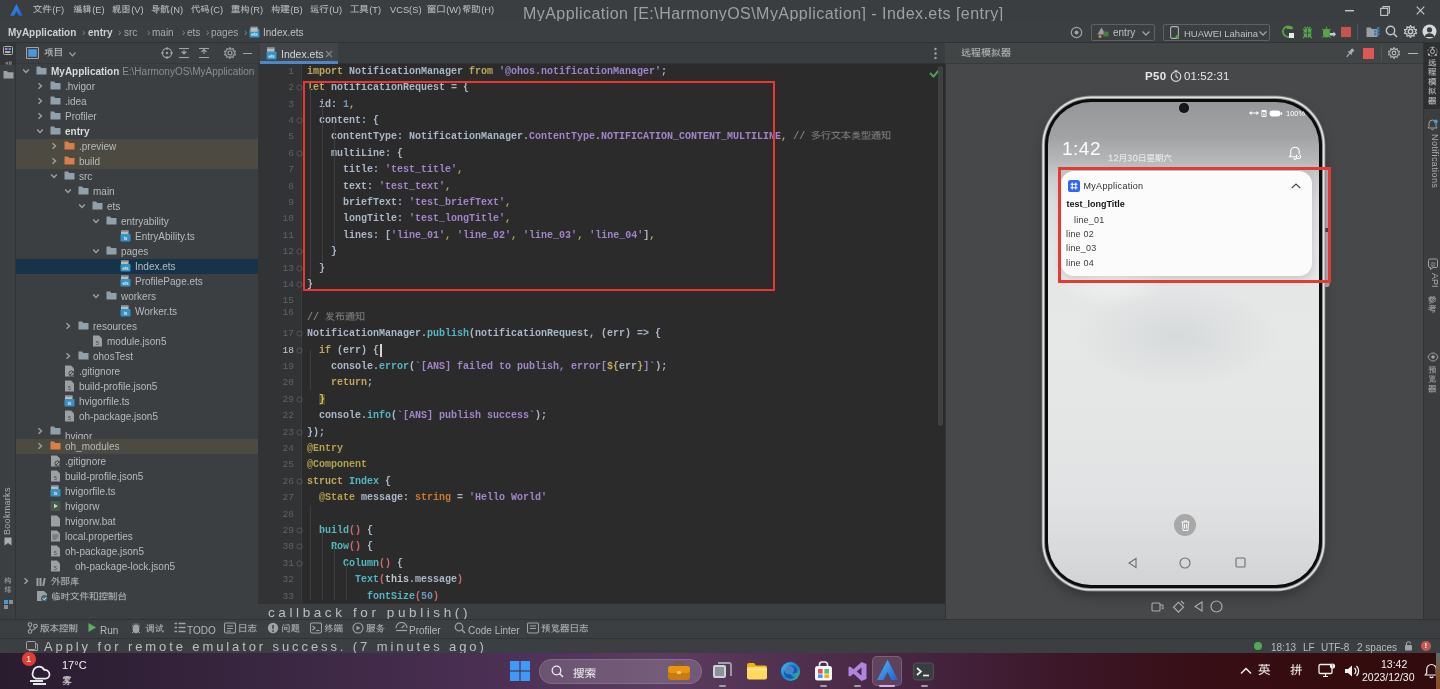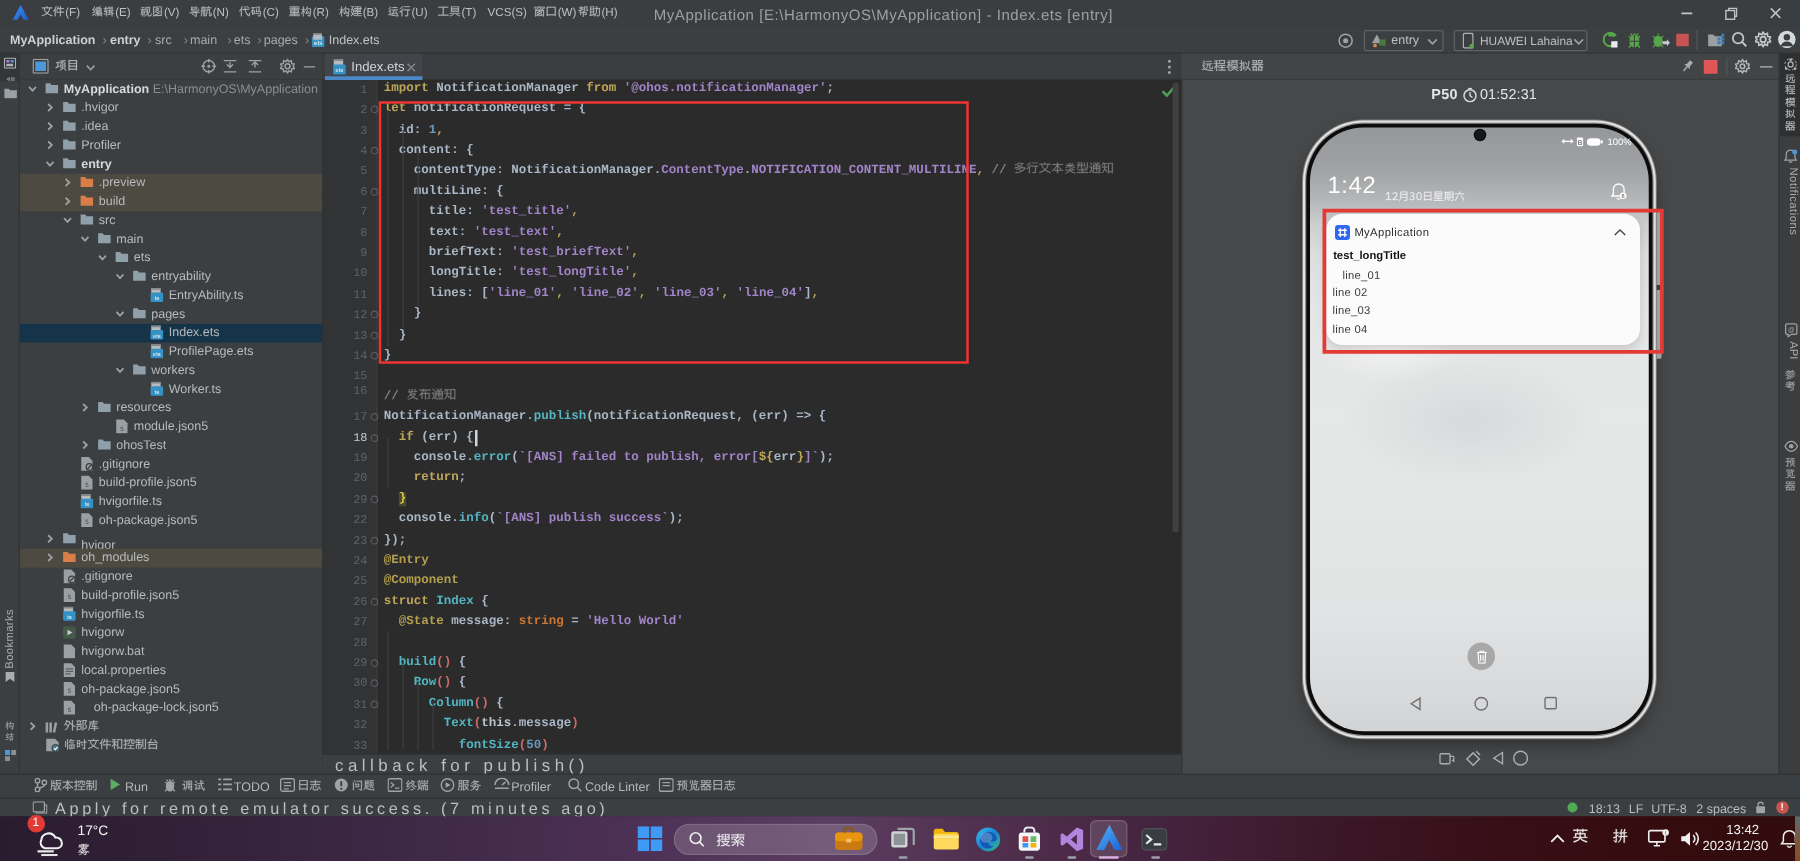--- a/index.html
+++ b/index.html
@@ -180,21 +180,21 @@
 <svg class="ab" width="18.6" height="9.3" viewBox="0 0 18.6 9.3" fill="#bdc1c3" stroke="#bdc1c3" stroke-width="22" style="position:absolute;left:427px;top:5.2px">
     <use href="#u7a97" transform="translate(0.0,7.4) scale(0.0093,-0.0093)"></use>
     <use href="#u53e3" transform="translate(9.3,7.4) scale(0.0093,-0.0093)"></use>
   </svg>
 <div class="ab" style="left:446.2px;top:4.6px;font-size:9.3px;color:#bdc1c3;line-height:10.5px">(W)</div>
 <svg class="ab" width="18.6" height="9.3" viewBox="0 0 18.6 9.3" fill="#bdc1c3" stroke="#bdc1c3" stroke-width="22" style="position:absolute;left:462px;top:5.2px">
     <use href="#u5e2e" transform="translate(0.0,7.4) scale(0.0093,-0.0093)"></use>
     <use href="#u52a9" transform="translate(9.3,7.4) scale(0.0093,-0.0093)"></use>
   </svg>
 <div class="ab" style="left:481.2px;top:4.6px;font-size:9.3px;color:#bdc1c3;line-height:10.5px">(H)</div>
-<div class="ab" style="left:523px;top:4.5px;font-size:12px;color:#9da1a3;letter-spacing:0.45px;white-space:nowrap">MyApplication [E:\HarmonyOS\MyApplication] - Index.ets [entry]</div>
+<div class="ab" style="left:523px;top:4.5px;font-size:16px;color:#9da1a3;letter-spacing:0.45px;white-space:nowrap">MyApplication [E:\HarmonyOS\MyApplication] - Index.ets [entry]</div>
 <svg class="ab ic" style="left:1345px;top:9px" width="9" height="3" viewBox="0 0 9 3">
     <rect width="9" height="1.4" y="1" fill="#c3c6c8"></rect>
   </svg>
 <svg class="ab ic" style="left:1380px;top:6px" width="10" height="10" viewBox="0 0 10 10">
     <rect x="0.7" y="2.4" width="7" height="7" fill="none" stroke="#c3c6c8" stroke-width="1.1"></rect>
     <path d="M3 2.4 V0.6 H9.4 V7 H7.9" fill="none" stroke="#c3c6c8" stroke-width="1.1"></path>
   </svg>
 <svg class="ab ic" style="left:1416px;top:6px" width="9" height="9" viewBox="0 0 9 9">
     <path d="M0.7 0.7 L8.3 8.3 M8.3 0.7 L0.7 8.3" stroke="#c3c6c8" stroke-width="1.2"></path>
   </svg>

